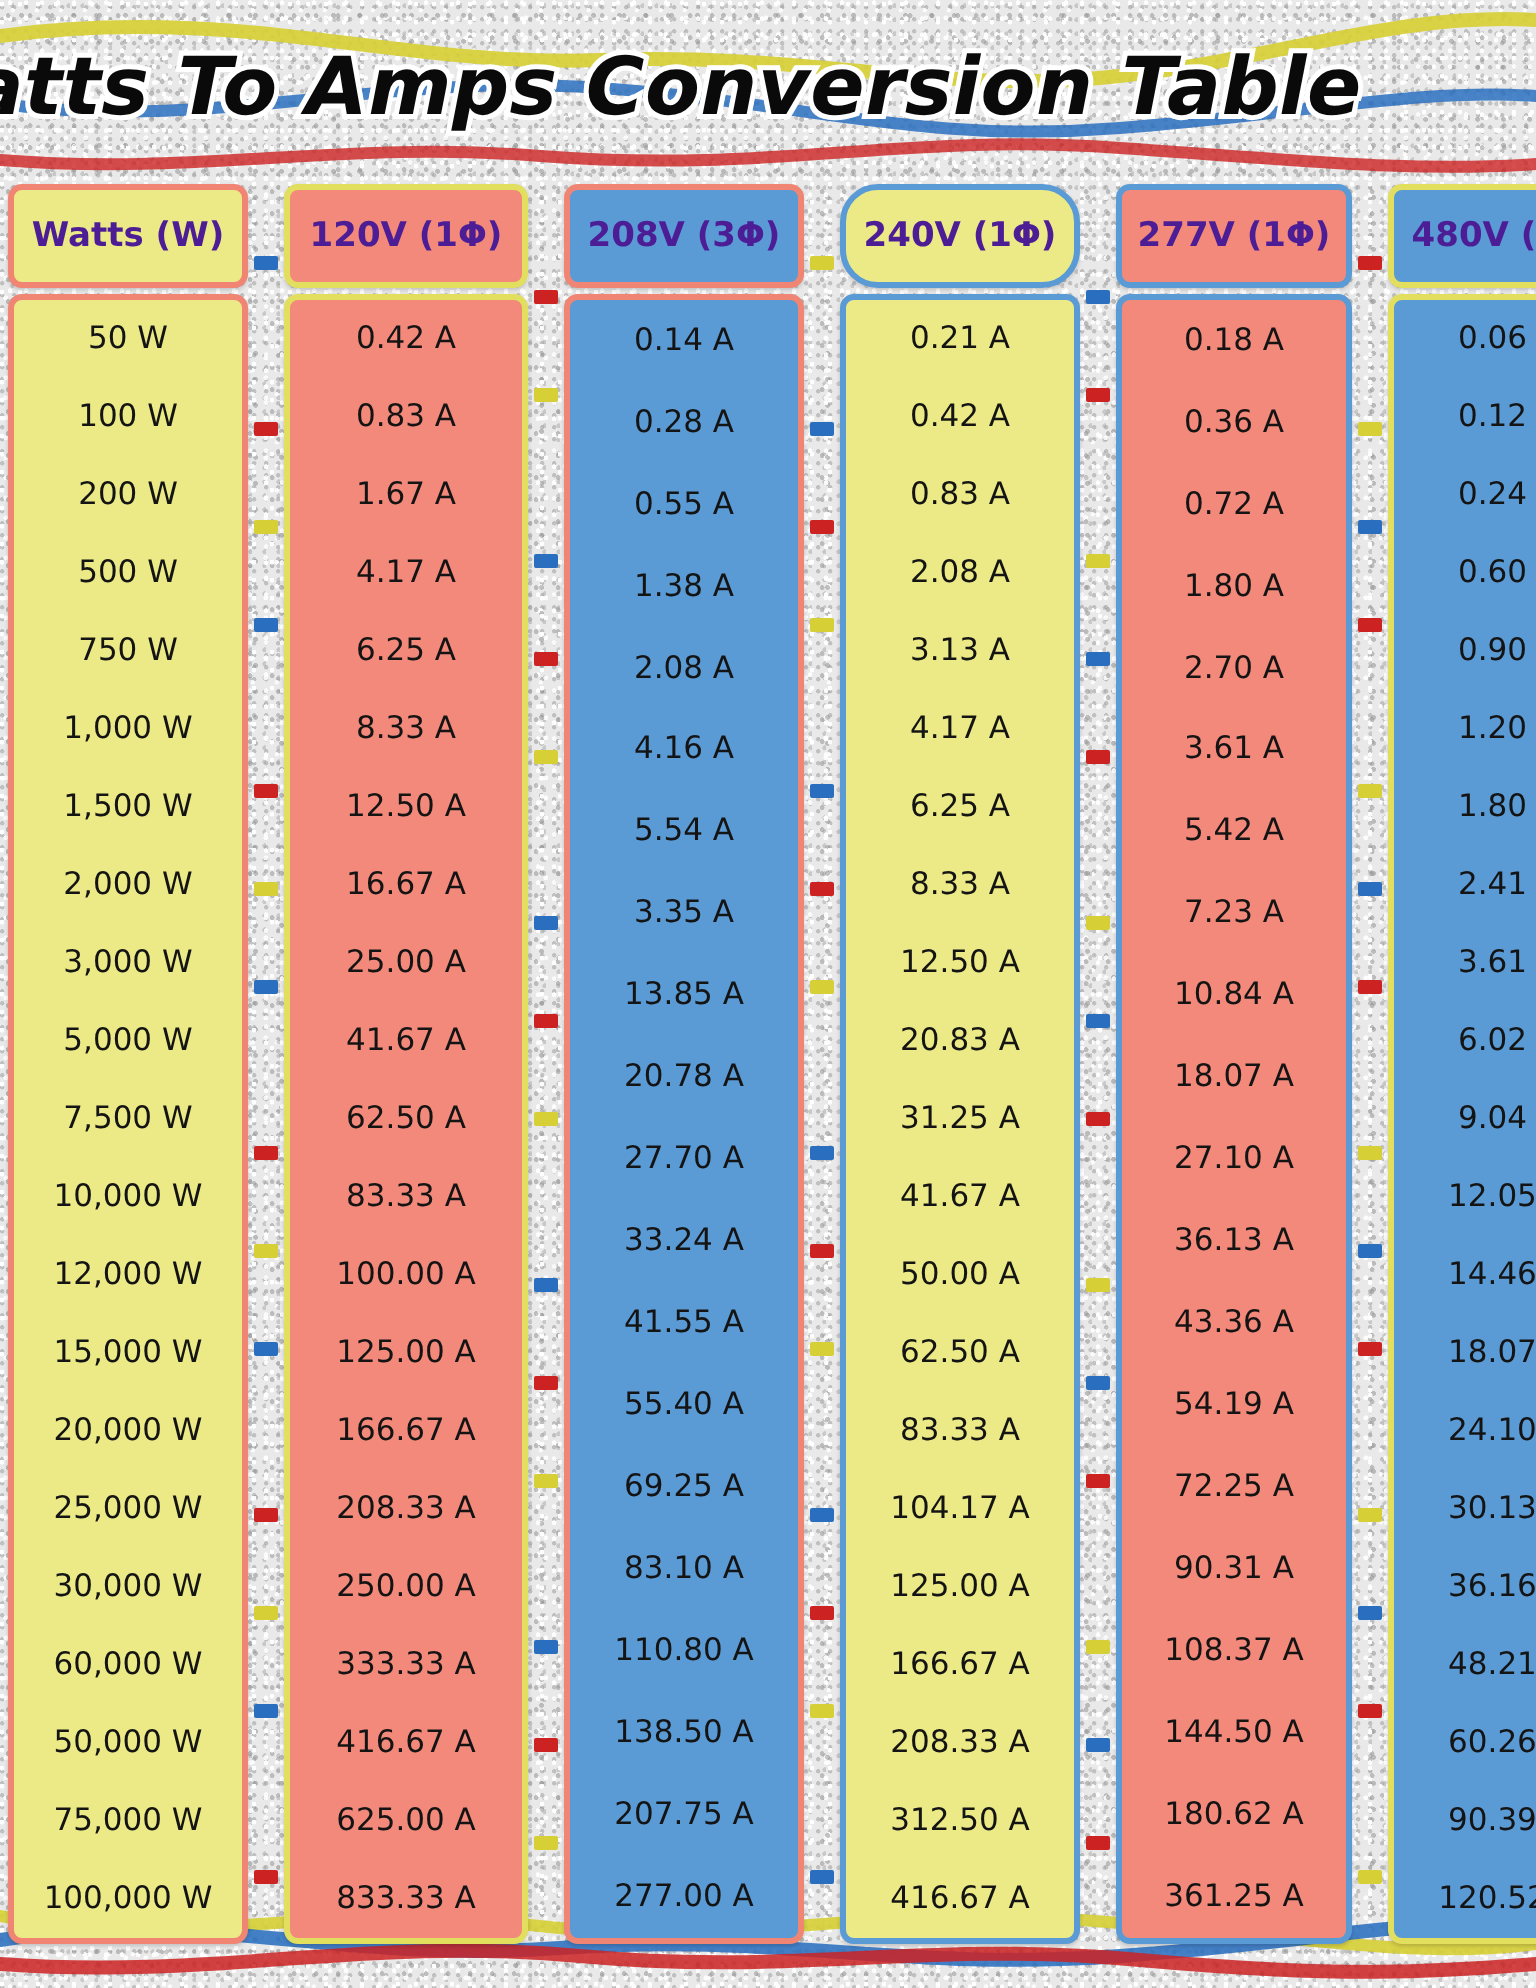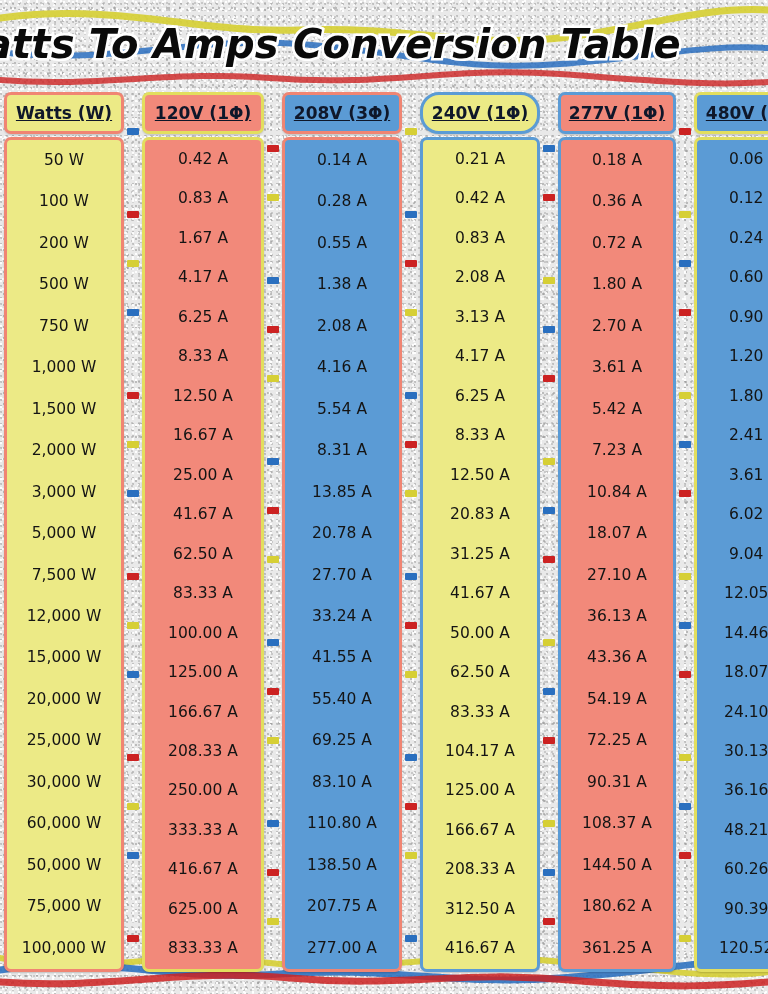--- a/index.html
+++ b/index.html
@@ -81,35 +81,34 @@
 
   .col {
     position: relative;
     display: flex;
     flex-direction: column;
     align-items: stretch;
   }
   .col-gap { flex: 0 0 10px; position: relative; }
 
   .hdr {
-    height: 42px;
+    height: 52px;
     margin: 4px 4px 3px 4px;
     border-radius: 7px;
     border: 3px solid #000;
     display: flex;
     align-items: center;
     justify-content: center;
     font-family: "DejaVu Sans", sans-serif;
     font-weight: 700;
     font-size: 17px;
-    color: #0f172a;
+    color: #4c1d95;
     box-shadow: 0 1px 2px rgba(0,0,0,.18);
     position: relative;
     z-index: 3;
-    text-decoration: underline;
   }
 
   .body {
     flex: 1;
     margin: 0 4px 6px 4px;
     border-radius: 7px;
     border: 3px solid #000;
     border-top-width: 3px;
     display: flex;
     flex-direction: column;
@@ -168,20 +167,21 @@
           <div class="cell">100 W</div>
           <div class="cell">200 W</div>
           <div class="cell">500 W</div>
           <div class="cell">750 W</div>
           <div class="cell">1,000 W</div>
           <div class="cell">1,500 W</div>
           <div class="cell">2,000 W</div>
           <div class="cell">3,000 W</div>
           <div class="cell">5,000 W</div>
           <div class="cell">7,500 W</div>
+          <div class="cell">10,000 W</div>
           <div class="cell">12,000 W</div>
           <div class="cell">15,000 W</div>
           <div class="cell">20,000 W</div>
           <div class="cell">25,000 W</div>
           <div class="cell">30,000 W</div>
           <div class="cell">60,000 W</div>
           <div class="cell">50,000 W</div>
           <div class="cell">75,000 W</div>
           <div class="cell">100,000 W</div>
         </div>
@@ -247,21 +247,21 @@
       <div class="col" style="flex: 0 0 128px;">
         <div class="hdr" style="background: rgb(91, 155, 213); border-color: rgb(240, 133, 115);">208V (3Φ)</div>
         <div class="body" style="background: rgb(91, 155, 213); border-color: rgb(240, 133, 115);">
           <div class="cell">0.14 A</div>
           <div class="cell">0.28 A</div>
           <div class="cell">0.55 A</div>
           <div class="cell">1.38 A</div>
           <div class="cell">2.08 A</div>
           <div class="cell">4.16 A</div>
           <div class="cell">5.54 A</div>
-          <div class="cell">8.31 A</div>
+          <div class="cell">3.35 A</div>
           <div class="cell">13.85 A</div>
           <div class="cell">20.78 A</div>
           <div class="cell">27.70 A</div>
           <div class="cell">33.24 A</div>
           <div class="cell">41.55 A</div>
           <div class="cell">55.40 A</div>
           <div class="cell">69.25 A</div>
           <div class="cell">83.10 A</div>
           <div class="cell">110.80 A</div>
           <div class="cell">138.50 A</div>

